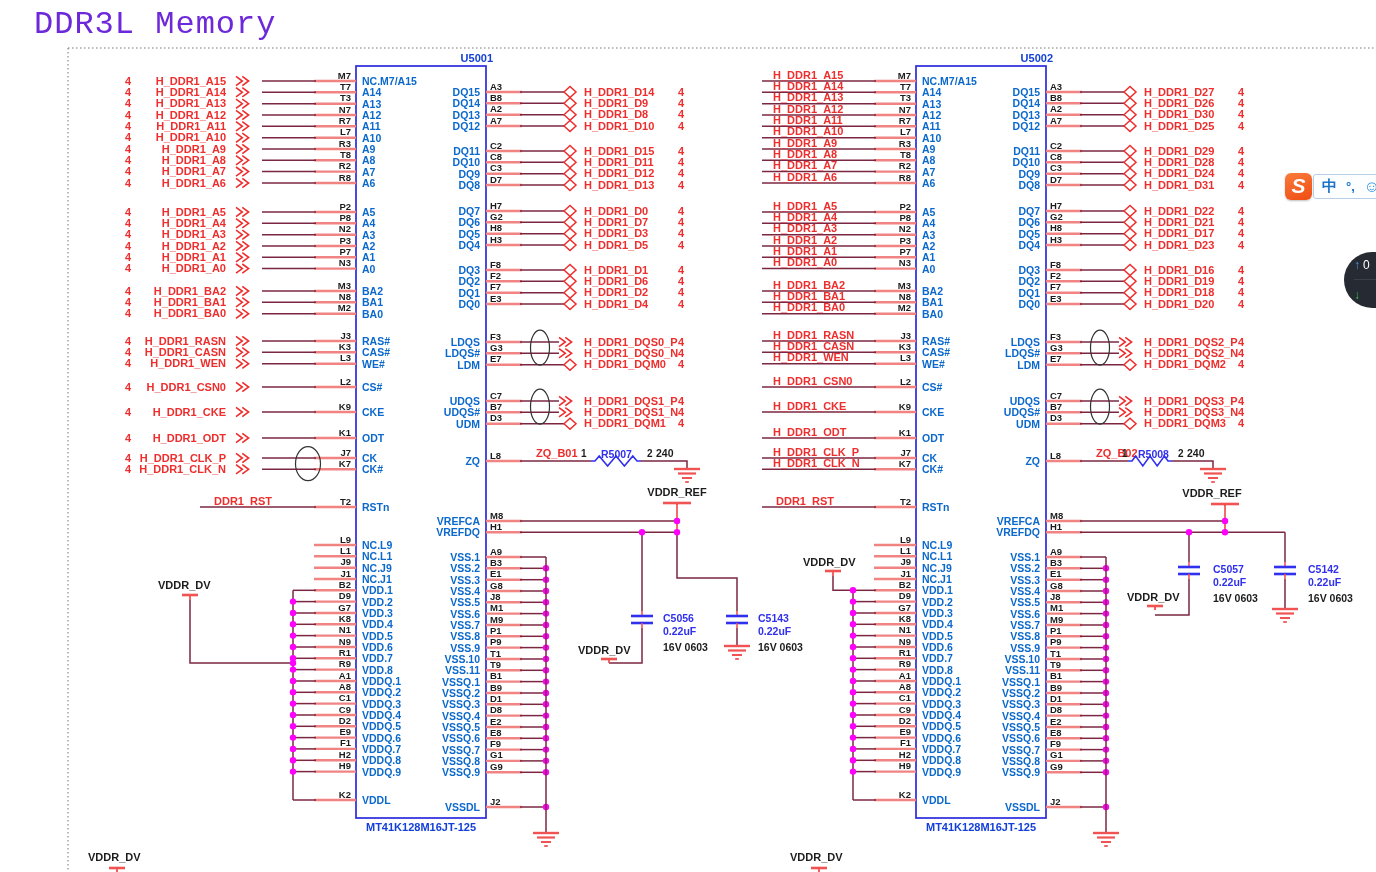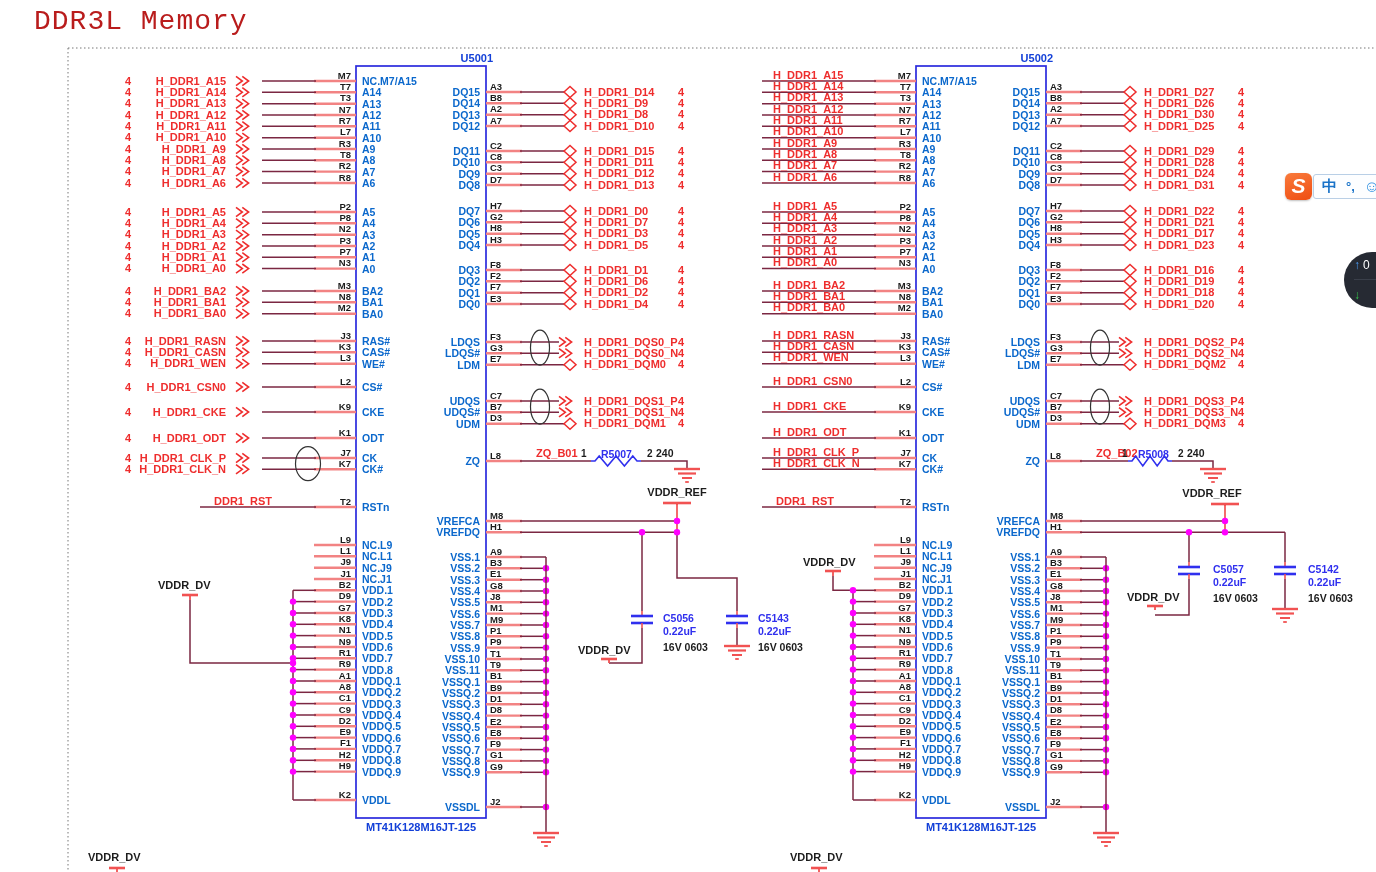--- a/index.html
+++ b/index.html
@@ -1,20 +1,20 @@
 <!DOCTYPE html>
 <html><head>
 <meta charset="utf-8">
 <style>
   html,body{margin:0;padding:0;background:#fff;}
   #stage{position:relative;width:1376px;height:872px;overflow:hidden;background:#ffffff;
          font-family:"Liberation Sans",sans-serif;}
   #schematic{position:absolute;left:0;top:0;}
   .title{position:absolute;left:34px;top:6px;font-family:"Liberation Mono",monospace;
-         font-size:28px;font-weight:500;letter-spacing:1px;color:#b91c1c;}
+         font-size:32px;font-weight:500;letter-spacing:1px;color:#6d28d9;}
   .ime{position:absolute;left:1285px;top:173px;display:flex;align-items:center;}
   .ime-logo{width:27px;height:27px;border-radius:6px;background:linear-gradient(160deg,#f97b3c,#ef4d12);
             color:#fff;font-weight:bold;font-style:italic;font-size:21px;line-height:26px;text-align:center;
             box-shadow:0 1px 2px rgba(0,0,0,.25);}
   .ime-bar{height:23px;background:#fdfeff;border:1px solid #b9cfe6;border-radius:3px;margin-left:1px;
            display:flex;align-items:center;padding:0 4px 0 8px;gap:9px;width:64px;}
   .ime-lang{color:#1a73c8;font-weight:bold;font-size:15px;}
   .ime-punct{color:#1a73c8;font-weight:bold;font-size:13px;}
   .ime-emoji{color:#2e8fe0;font-size:16px;}
   .net-widget{position:absolute;left:1344px;top:252px;width:46px;height:56px;background:#262a33;

